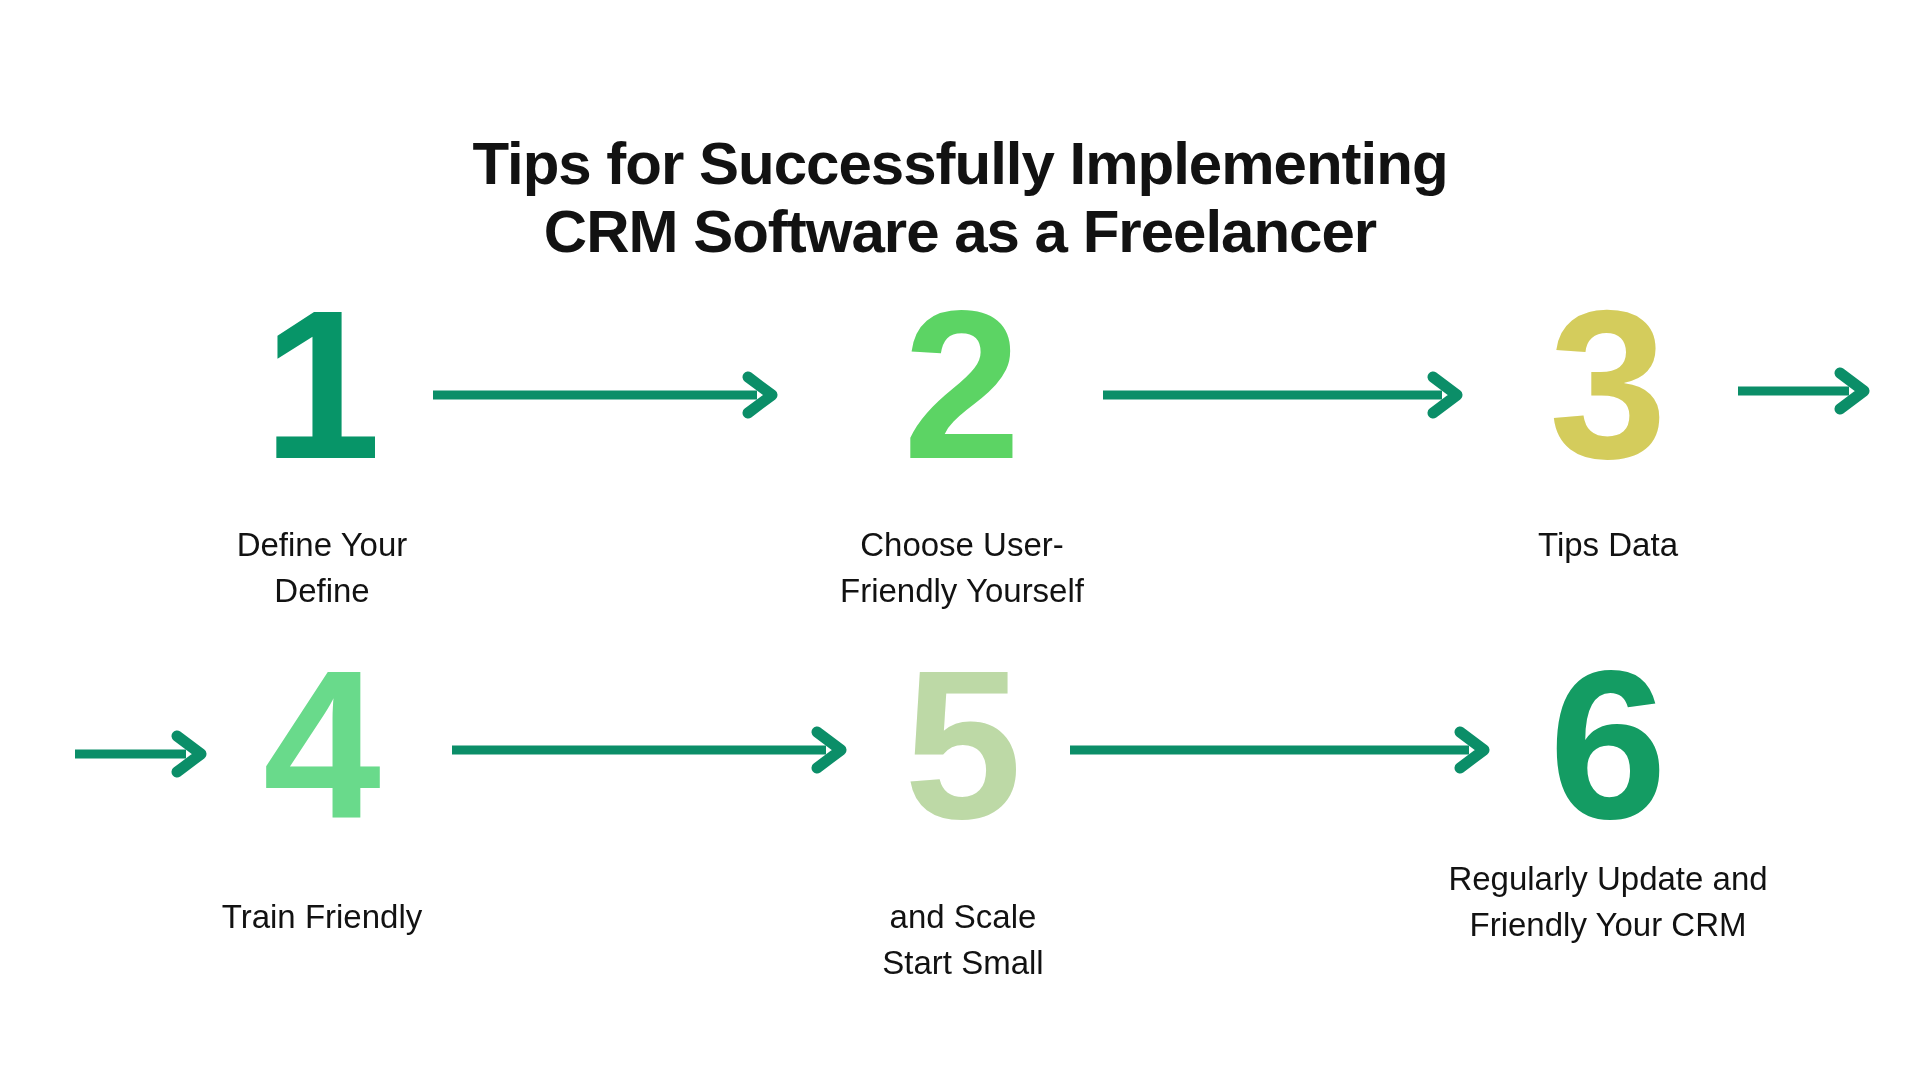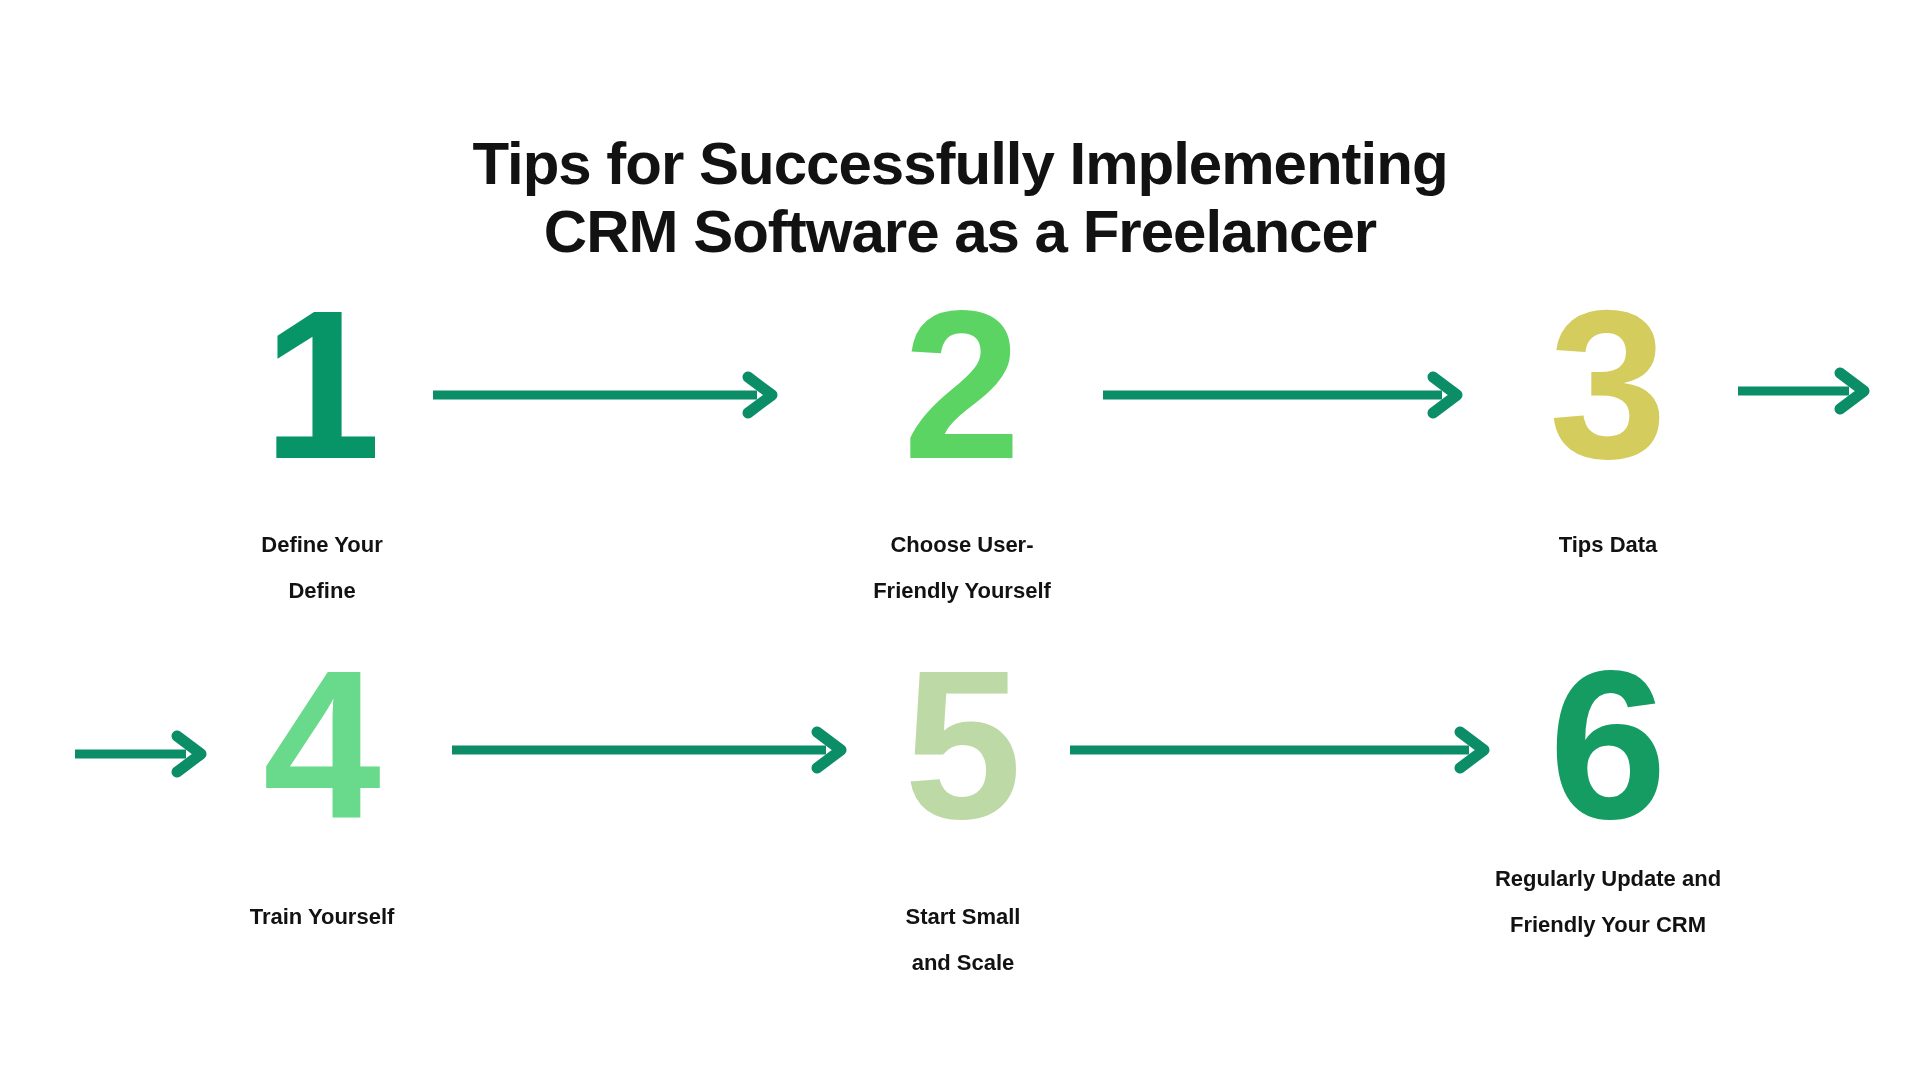--- a/index.html
+++ b/index.html
@@ -32,23 +32,23 @@
     width: 480px;
     transform: translateX(-50%);
     text-align: center;
   }
   .step .num {
     font-size: 212px;
     line-height: 170px;
     font-weight: 800;
   }
   .step .label {
-    font-size: 22px;
+    font-size: 33px;
     line-height: 46px;
-    font-weight: 700;
+    font-weight: 400;
   }
   .step.row1 .label { margin-top: 52px; }
   .step.row2 .label { margin-top: 64px; }
   .step.row1 { top: 300px; }
   .step.row2 { top: 660px; }
   .step-1 { left: 322px; }
   .step-2 { left: 962px; }
   .step-3 { left: 1608px; }
   .step-4 { left: 322px; }
   .step-5 { left: 963px; }
@@ -90,30 +90,30 @@
   <div class="step row1 step-3">
     <div class="num" style="color: rgb(212, 204, 92);">3</div>
     <div class="label" style="color: rgb(18, 18, 18);">
       <div>Tips Data</div>
     </div>
   </div>
 
   <div class="step row2 step-4">
     <div class="num" style="color: rgb(105, 218, 139);">4</div>
     <div class="label" style="color: rgb(18, 18, 18);">
-      <div>Train Yourself</div>
+      <div>Train Friendly</div>
       <div></div>
     </div>
   </div>
 
   <div class="step row2 step-5">
     <div class="num" style="color: rgb(189, 217, 166);">5</div>
     <div class="label" style="color: rgb(18, 18, 18);">
+      <div>and Scale</div>
       <div>Start Small</div>
-      <div>and Scale</div>
     </div>
   </div>
 
   <div class="step row2 step-6">
     <div class="num" style="color: rgb(20, 156, 99);">6</div>
     <div class="label" style="color: rgb(18, 18, 18); margin-top: 26px;">
       <div>Regularly Update and</div>
       <div>Friendly Your CRM</div>
     </div>
   </div>

